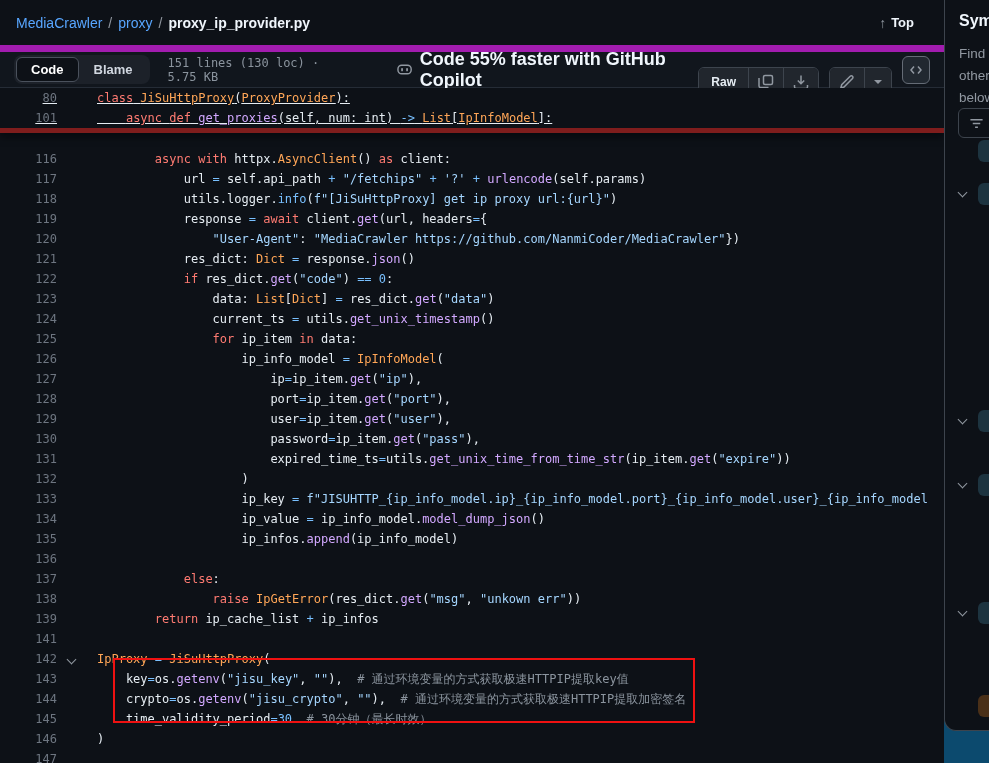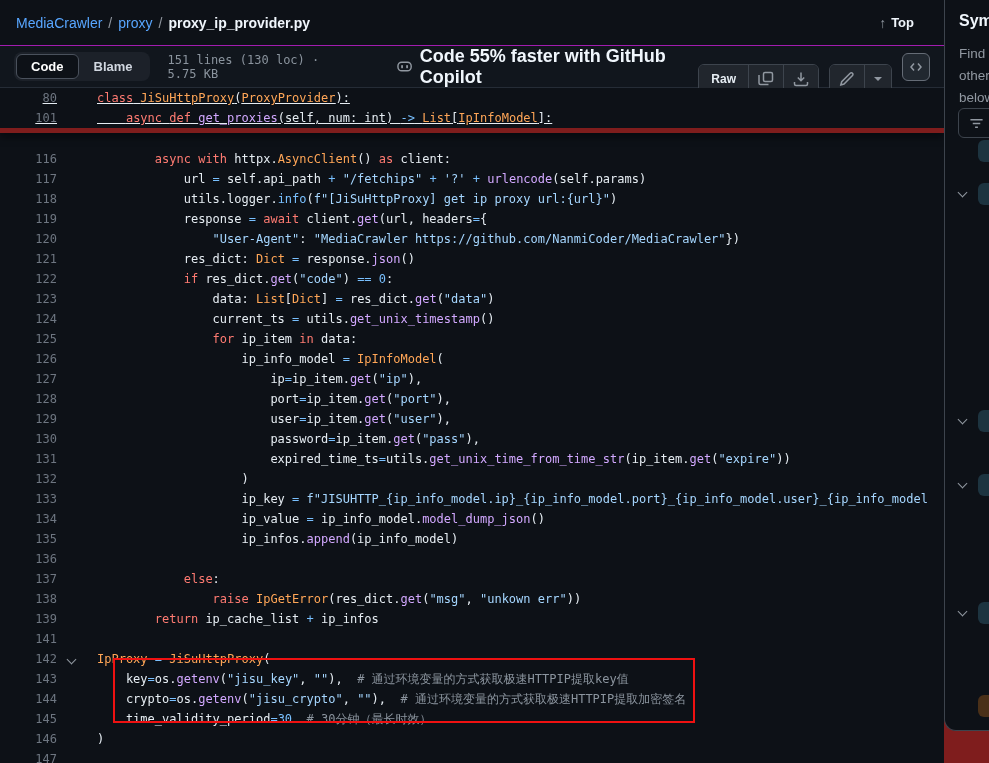--- a/index.html
+++ b/index.html
@@ -1,33 +1,33 @@
 <!DOCTYPE html>
 <html><head>
 <meta charset="utf-8">
 <style>
   * { margin:0; padding:0; box-sizing:border-box; }
   html,body { background:#010409; }
-  .page{ position:relative; width:989px; height:763px; background:#7f1d1d;
+  .page{ position:relative; width:989px; height:763px; background:#0c4a6e;
          font-family:"Liberation Sans",sans-serif; color:#e6edf3; overflow:hidden; }
 
   
   .hdr{ position:absolute; top:0; left:0; width:944px; height:45px;
         display:flex; align-items:center; padding:0 30px 0 16px; background:#0d1117; }
   .crumb{ font-size:14px; display:flex; align-items:center; gap:6px; white-space:nowrap; }
   .crumb a{ color:#58a6ff; text-decoration:none; cursor:pointer; }
   .crumb .sep{ color:#9198a1; }
   .crumb .file{ font-weight:700; color:#f0f6fc; }
   .top-link{ margin-left:auto; display:flex; align-items:center; gap:5px;
              font-size:13px; font-weight:600; color:#f0f6fc; cursor:pointer; }
   .top-link .arrow{ color:#9198a1; font-size:14px; }
 
   
   .toolbar{ position:absolute; top:45px; left:0; width:944px; height:43px;
-            background:#11161d; border-top:1px solid #a21caf; border-bottom:1px solid #252c36;
+            background:#11161d; border-top:7px solid #a21caf; border-bottom:1px solid #252c36;
             display:flex; align-items:center; padding:0 14px; }
   .seg{ display:flex; background:#1c2129; border-radius:8px; padding:2px; }
   .seg .tab{ font-size:13px; font-weight:600; padding:4px 14px; border-radius:6px;
              color:#d1d7e0; cursor:pointer; border:1px solid transparent; }
   .seg .tab.active{ background:#0d1117; border:1px solid #4a515c; color:#ffffff; }
   .stats{ margin-left:18px; font-family:"DejaVu Sans Mono",monospace; font-size:12px; color:#8b949e; }
   .copilot{ margin-left:42px; display:flex; align-items:center; gap:8px; cursor:pointer; }
   .copilot-text{ font-size:18px; font-weight:600; color:#f0f6fc; }
   .btns{ margin-left:auto; display:flex; align-items:center; gap:10px; }
   .btn-group{ display:flex; border:1px solid #3d444d; border-radius:6px; overflow:hidden;margin-top:24px; }

